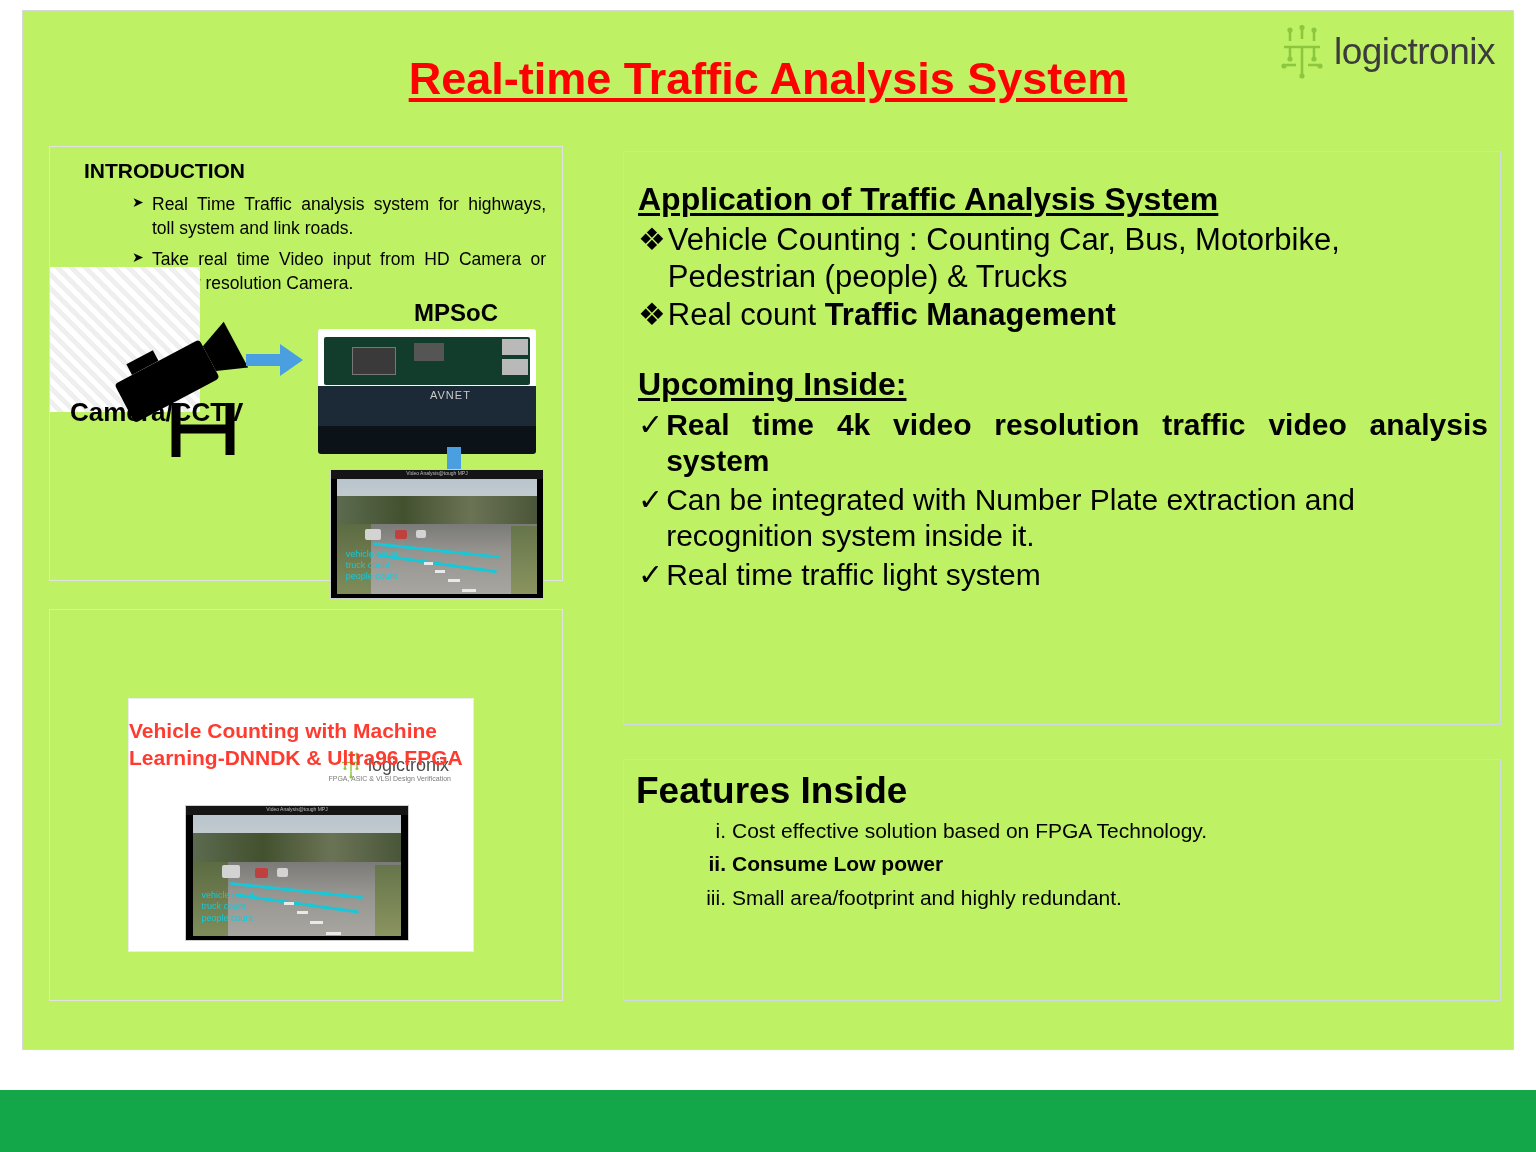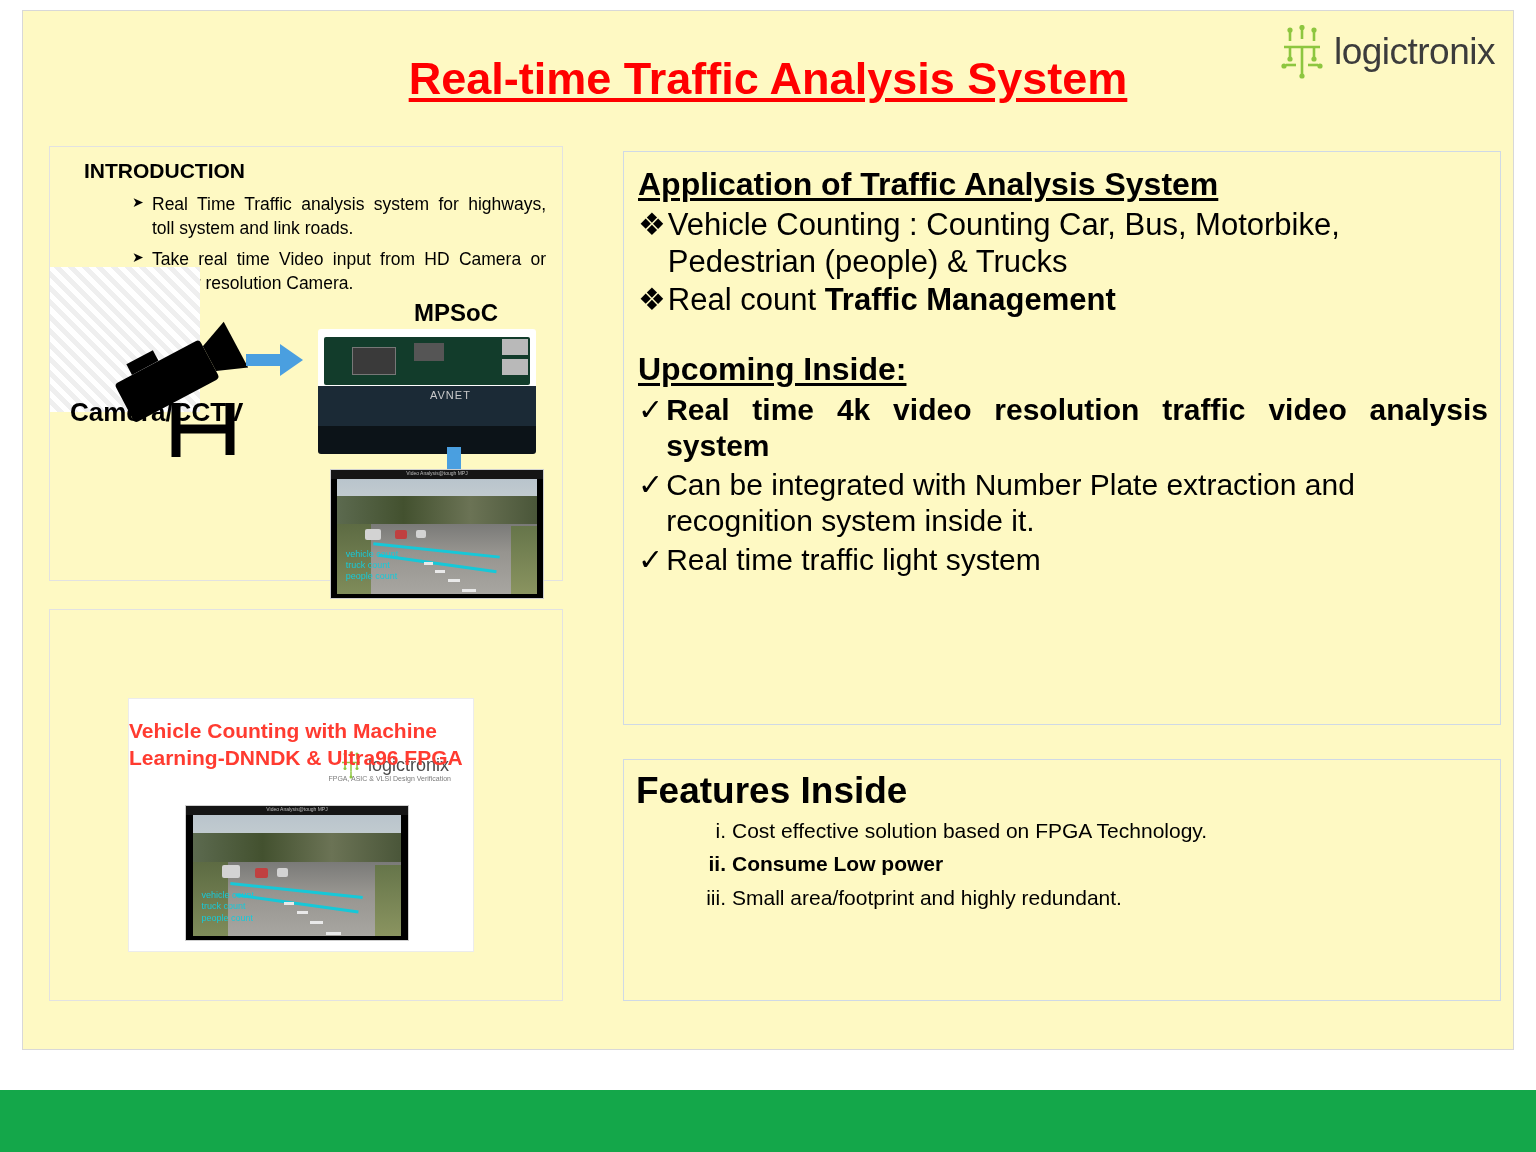--- a/index.html
+++ b/index.html
@@ -14,21 +14,21 @@
     position: relative;
     overflow: hidden;
   }
   .slide {
     position: absolute;
     left: 22px;
     top: 10px;
     width: 1492px;
     height: 1040px;
     border: 1px solid #d8d8d8;
-    background: #fef9c3;
+    background: #bef264;
     box-sizing: border-box;
   }
   .bottom-bar {
     position: absolute;
     left: 0;
     bottom: 0;
     width: 1536px;
     height: 62px;
     background: #14a74a;
   }
@@ -310,21 +310,21 @@
   }
   
   .app-box {
     position: absolute;
     left: 600px;
     top: 140px;
     width: 878px;
     height: 574px;
     border: 1px solid #cfd9e6;
     box-sizing: border-box;
-    padding: 10px 12px 0 14px;
+    padding: 25px 12px 0 14px;
   }
   .h-underline {
     font-size: 32px;
     font-weight: bold;
     color: #000;
     text-decoration: underline;
     text-underline-offset: 3px;
     margin: 4px 0 4px 0;
   }
   .bullet-row {

